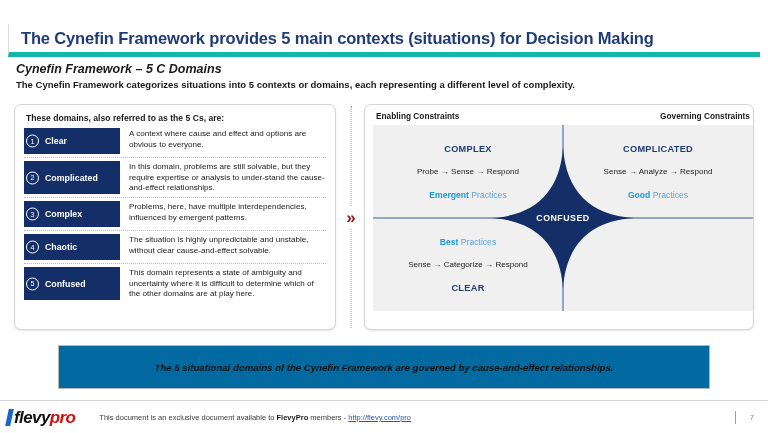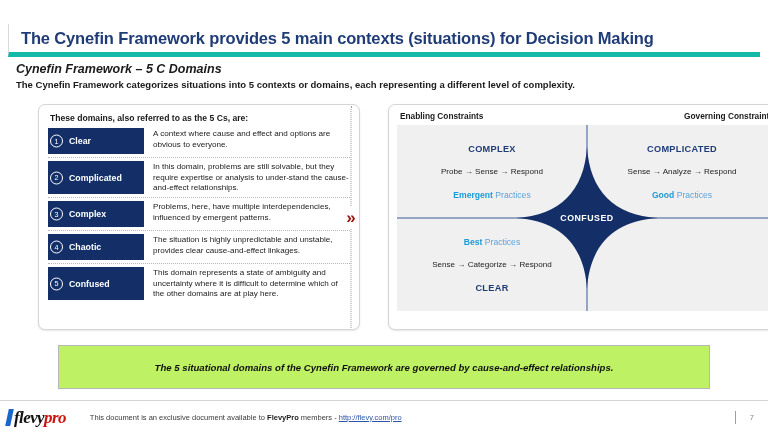--- a/index.html
+++ b/index.html
@@ -55,21 +55,20 @@
     white-space: nowrap;
   }
 
   
   .card {
     position: absolute;
     background: #ffffff;
     border: 1px solid #d5d5d5;
     border-radius: 7px;
     box-shadow: 0 1px 2px rgba(0,0,0,0.10);
-    margin-left: 24px;
   }
   #left-card {
     left: 14px; top: 104px;
     width: 322px; height: 226px;
     padding: 7px 9px 6px 9px;
   }
   .card-heading {
     font-size: 8.6px;
     font-weight: bold;
     color: #1a1a1a;
@@ -237,21 +236,21 @@
     font-weight: bold;
     letter-spacing: 0.5px;
     white-space: nowrap;
   }
 
   
   #takeaway {
     position: absolute;
     left: 58px; top: 345px;
     width: 652px; height: 44px;
-    background: #bef264;
+    background: #0369a1;
     border: 1px solid #b6b6b6;
     display: flex;
     align-items: center;
     justify-content: center;
   }
   .takeaway-text {
     font-size: 9.6px;
     font-weight: bold;
     font-style: italic;
     color: #111111;
@@ -264,21 +263,20 @@
     left: 0; top: 400px;
     width: 768px; height: 33px;
     border-top: 1px solid #d5d5d5;
     display: flex;
     align-items: center;
   }
   .logo {
     display: flex;
     align-items: center;
     margin-left: 7px;
-    font-family: Liberation Serif, serif;
   }
   .logo-mark {
     width: 5px; height: 17px;
     background: #1B66C9;
     transform: skewX(-12deg);
     margin-right: 2px;
   }
   .logo-flevy {
     font-size: 17px;
     font-weight: bold;
@@ -352,21 +350,21 @@
             <div class="chip-num">3</div>
             <div class="chip-label">Complex</div>
           </div>
           <div class="domain-desc">Problems, here, have multiple interdependencies, influenced by emergent patterns.</div>
         </div>
         <div class="domain-row">
           <div class="domain-chip">
             <div class="chip-num">4</div>
             <div class="chip-label">Chaotic</div>
           </div>
-          <div class="domain-desc">The situation is highly unpredictable and unstable, provides clear cause-and-effect linkages.</div>
+          <div class="domain-desc">The situation is highly unpredictable and unstable, without clear cause-and-effect solvable.</div>
         </div>
         <div class="domain-row">
           <div class="domain-chip">
             <div class="chip-num">5</div>
             <div class="chip-label">Confused</div>
           </div>
           <div class="domain-desc">This domain represents a state of ambiguity and uncertainty where it is difficult to determine which of the other domains are at play here.</div>
         </div>
       </div>
   </div>

